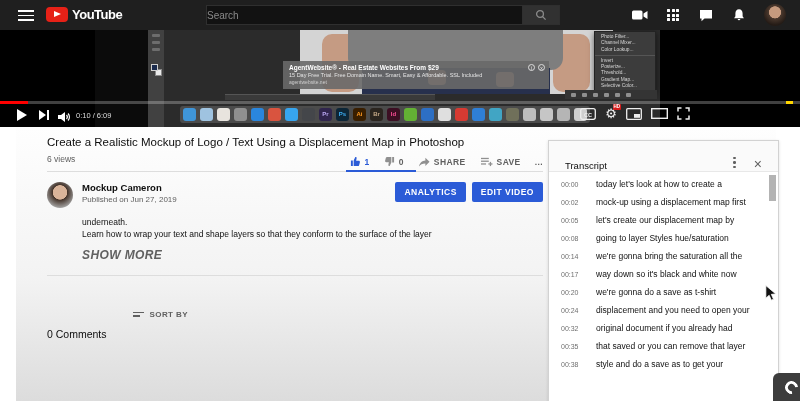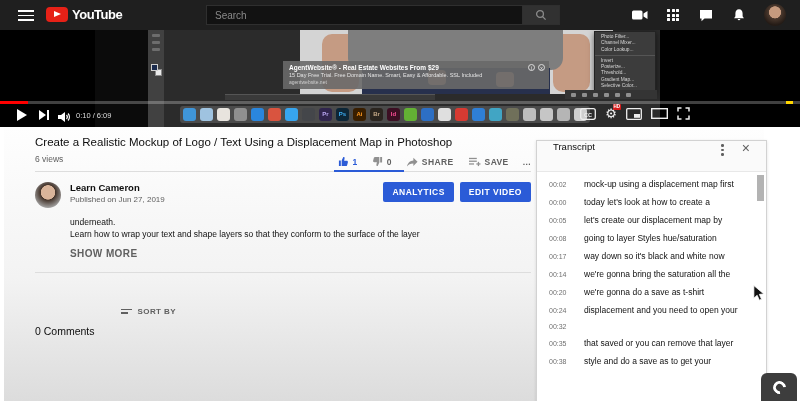--- a/index.html
+++ b/index.html
@@ -8,21 +8,21 @@
 
   
   .header { position:absolute; top:0; left:0; width:800px; height:30px; background:#1f1f1f; z-index:40; display:flex; align-items:center; }
   .hamburger { position:absolute; left:18px; top:10px; width:16px; height:11px; display:flex; flex-direction:column; justify-content:space-between; cursor:pointer; }
   .hamburger span { display:block; height:1.6px; background:#fff; }
   .logo { position:absolute; left:46px; top:7px; display:flex; align-items:center; gap:4px; cursor:pointer; }
   .logo-box { width:22px; height:15px; border-radius:4px; position:relative; }
   .logo-box:after { content:""; position:absolute; left:8px; top:4px; border-left:7px solid #fff; border-top:3.5px solid transparent; border-bottom:3.5px solid transparent; }
   .logo-text { color:#fff; font-size:13px; font-weight:bold; letter-spacing:-0.5px; }
   .search-wrap { position:absolute; left:206px; top:5px; display:flex; }
-  .search-input { width:317px; height:20px; background:#121212; border:1px solid #2f2f2f; color:#ddd; font-size:10px; padding:0 8px; outline:none; font-family:"Liberation Sans",sans-serif; }
+  .search-input { width:317px; height:20px; background:#121212; border:1px solid #2f2f2f; color:#ddd; font-size:10px; padding:0 0; outline:none; font-family:"Liberation Sans",sans-serif; }
   .search-input::placeholder { color:#8a8a8a; }
   .search-btn { width:37px; height:20px; background:#313131; border:1px solid #2f2f2f; border-left:none; display:flex; align-items:center; justify-content:center; cursor:pointer; }
   .h-icons { position:absolute; right:14px; top:0; height:30px; display:flex; align-items:center; gap:17px; }
   .h-icon { width:16px; height:16px; display:flex; align-items:center; justify-content:center; cursor:pointer; }
   .grid9 { display:grid; grid-template-columns:repeat(3,3px); grid-template-rows:repeat(3,3px); gap:1.5px; }
   .grid9 i { background:#fff; border-radius:0.5px; }
   .avatar { border-radius:50%; cursor:pointer; background:radial-gradient(circle at 50% 38%, #c69a7e 33%, #4a382d 36%, #241b16 72%); }
   .avatar.sm { width:22px; height:22px; }
 
   
@@ -63,50 +63,50 @@
   .c-next:before { content:""; position:absolute; left:0; top:0; border-left:7px solid #fff; border-top:5px solid transparent; border-bottom:5px solid transparent; }
   .c-next:after { content:""; position:absolute; right:1px; top:0; width:2px; height:10px; background:#fff; }
   .c-vol { position:absolute; left:57px; top:5px; cursor:pointer; }
   .c-time { position:absolute; left:76px; top:7px; color:#ddd; font-size:7.5px; white-space:nowrap; }
   .c-right { position:absolute; right:10px; top:3px; display:flex; align-items:center; gap:9px; }
   .c-btn { position:relative; cursor:pointer; display:flex; align-items:center; justify-content:center; }
   .gear { color:#eee; font-size:13px; line-height:13px; }
   .hd-badge { position:absolute; right:-4px; top:-3px; font-size:4.5px; font-weight:bold; color:#fff; background:#d61c1c; border-radius:1px; padding:0 1px; line-height:5.5px; }
 
   
-  .main { position:absolute; top:127px; left:4px; width:760px; height:274px; background:linear-gradient(180deg,#fefefe 0%,#f3f3f3 55%,#dcdcdc 100%); }
+  .main { position:absolute; top:127px; left:16px; width:760px; height:274px; background:linear-gradient(180deg,#fefefe 0%,#f3f3f3 55%,#dcdcdc 100%); }
   .primary { position:absolute; left:31px; top:9px; width:496px; }
   .v-title { font-size:11.5px; color:#0d0d0d; }
   .meta-row { position:relative; display:flex; align-items:flex-end; margin-top:6px; padding-bottom:7px; border-bottom:1px solid #ddd; }
   .views { font-size:8.5px; color:#606060; }
   .actions { position:absolute; right:0; bottom:4px; display:flex; align-items:center; gap:14px; }
   .act { display:flex; align-items:center; gap:4px; color:#606060; font-size:8.5px; font-weight:bold; letter-spacing:0.4px; cursor:pointer; }
   .like-underline { position:absolute; left:299px; bottom:-1px; width:70px; height:2px; }
   .channel-row { display:flex; align-items:flex-start; margin-top:10px; }
   .avatar.md { width:26px; height:26px; background:radial-gradient(circle at 50% 40%, #d9b49a 34%, #43332a 37%, #a9a9a9 78%); }
   .ch-info { margin-left:9px; flex:1; }
   .ch-name { font-size:9.5px; font-weight:bold; color:#0d0d0d; }
   .ch-pub { font-size:8px; color:#606060; margin-top:2px; }
   .ch-btns { display:flex; gap:6px;padding-left:12px; }
   .btn { color:#fff; font-size:8.5px; font-weight:bold; letter-spacing:0.5px; padding:5px 9px; border:none; border-radius:2px; cursor:pointer; font-family:"Liberation Sans",sans-serif; }
   .desc { margin:9px 0 0 35px; font-size:8.5px; color:#111; line-height:11.5px; }
-  .show-more { margin:8px 0 0 35px; font-size:10px; font-weight:bold; color:#606060; letter-spacing:0.4px; cursor:pointer; }
+  .show-more { margin:8px 0 0 35px; font-size:12px; font-weight:bold; color:#606060; letter-spacing:0.4px; cursor:pointer;font-style:italic; }
   .divider { height:1px; background:#ddd; margin-top:13px; }
   .comments-head { display:flex; align-items:center; gap:26px; margin-top:12px; }
   .c-count { font-size:10.5px; color:#0d0d0d;margin-top:40px; }
   .sort { display:flex; align-items:center; gap:6px; color:#606060; font-size:8px; font-weight:bold; letter-spacing:0.4px; cursor:pointer; }
   .sort-icon { display:flex; flex-direction:column; gap:2px; }
   .sort-icon i { display:block; height:1.5px; background:#606060; }
   .comment-row { display:flex; align-items:center; margin-top:13px; }
   .comment-input { margin-left:9px; flex:1; border:none; border-bottom:1px solid #e0e0e0; background:transparent; font-size:8.5px; color:#111; padding:4px 0; outline:none; font-family:"Liberation Sans",sans-serif; }
   .comment-input::placeholder { color:#8d8d8d; }
 
   
   .transcript { position:absolute; left:532px; top:13px; width:231px; height:300px; background:#fff; border:1px solid #d2d2d2; box-shadow:0 1px 3px rgba(0,0,0,0.12); }
-  .t-head { height:31px; background:#fafafa; border-bottom:1px solid #e8e8e8; display:flex; align-items:flex-start; padding:0 12px 0 16px; }
+  .t-head { height:31px; background:#fafafa; border-bottom:1px solid #e8e8e8; display:flex; align-items:flex-end; padding:0 12px 0 16px; }
   .t-title { font-size:9.5px; color:#0d0d0d; flex:1; }
   .kebab { display:flex; flex-direction:column; gap:2px; padding:3px 6px; cursor:pointer; }
   .kebab i { width:2.5px; height:2.5px; background:#606060; border-radius:50%; }
   .t-close { color:#606060; font-size:14px; line-height:14px; padding:0 4px; cursor:pointer; margin-left:8px; }
   .t-body { padding-top:3px; }
   .t-row { display:flex; align-items:baseline; padding:4px 14px 4px 12px; cursor:pointer; }
   .t-time { width:26px; flex:0 0 auto; font-size:7px; color:#707070; }
   .t-text { font-size:8.5px; color:#111; margin-left:9px; white-space:nowrap; }
   .t-scroll { position:absolute; right:2px; top:34px; width:7px; height:26px; background:#b3b3b3; cursor:pointer; }
 
@@ -333,21 +333,21 @@
               </svg>
             <span>SAVE</span>
           </span>
           <span class="act">...</span>
         </div>
         <div class="like-underline" style="background: rgb(43, 91, 215);"></div>
       </div>
       <div class="channel-row">
         <div class="avatar md"></div>
         <div class="ch-info">
-          <div class="ch-name">Learn Cameron</div>
+          <div class="ch-name">Mockup Cameron</div>
           <div class="ch-pub">Published on Jun 27, 2019</div>
         </div>
         <div class="ch-btns">
           <button class="btn" style="background: rgb(43, 91, 215);">ANALYTICS</button>
           <button class="btn" style="background: rgb(43, 91, 215);">EDIT VIDEO</button>
         </div>
       </div>
       <div class="desc">
         <div>underneath.</div>
         <div>Learn how to wrap your text and shape layers so that they conform to the surface of the layer</div>
@@ -372,61 +372,62 @@
         <span class="kebab">
             <i></i>
             <i></i>
             <i></i>
           </span>
         <span class="t-close">×</span>
       </div>
       <div class="t-body">
 
           <div class="t-row">
+            <span class="t-time">00:00</span>
+            <span class="t-text">today let's look at how to create a</span>
+          </div>
+
+          <div class="t-row">
             <span class="t-time">00:02</span>
             <span class="t-text">mock-up using a displacement map first</span>
           </div>
 
           <div class="t-row">
-            <span class="t-time">00:00</span>
-            <span class="t-text">today let's look at how to create a</span>
-          </div>
-
-          <div class="t-row">
             <span class="t-time">00:05</span>
             <span class="t-text">let's create our displacement map by</span>
           </div>
 
           <div class="t-row">
             <span class="t-time">00:08</span>
             <span class="t-text">going to layer Styles hue/saturation</span>
           </div>
 
           <div class="t-row">
+            <span class="t-time">00:14</span>
+            <span class="t-text">we're gonna bring the saturation all the</span>
+          </div>
+
+          <div class="t-row">
             <span class="t-time">00:17</span>
             <span class="t-text">way down so it's black and white now</span>
           </div>
 
           <div class="t-row">
-            <span class="t-time">00:14</span>
-            <span class="t-text">we're gonna bring the saturation all the</span>
-          </div>
-
-          <div class="t-row">
             <span class="t-time">00:20</span>
             <span class="t-text">we're gonna do a save as t-shirt</span>
           </div>
 
           <div class="t-row">
             <span class="t-time">00:24</span>
             <span class="t-text">displacement and you need to open your</span>
           </div>
 
           <div class="t-row">
             <span class="t-time">00:32</span>
+            <span class="t-text">original document if you already had</span>
           </div>
 
           <div class="t-row">
             <span class="t-time">00:35</span>
             <span class="t-text">that saved or you can remove that layer</span>
           </div>
 
           <div class="t-row">
             <span class="t-time">00:38</span>
             <span class="t-text">style and do a save as to get your</span>

